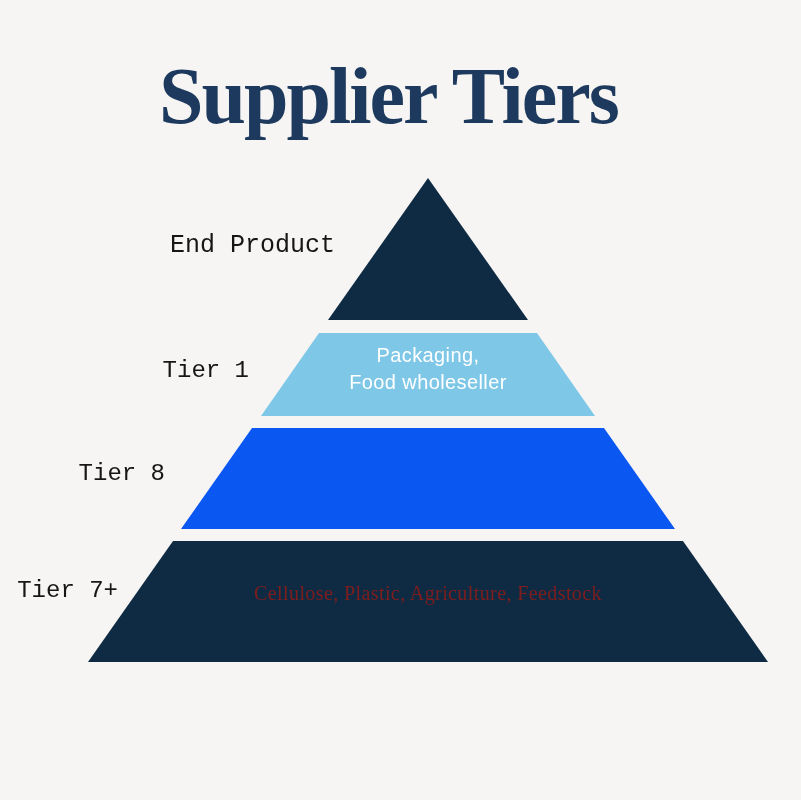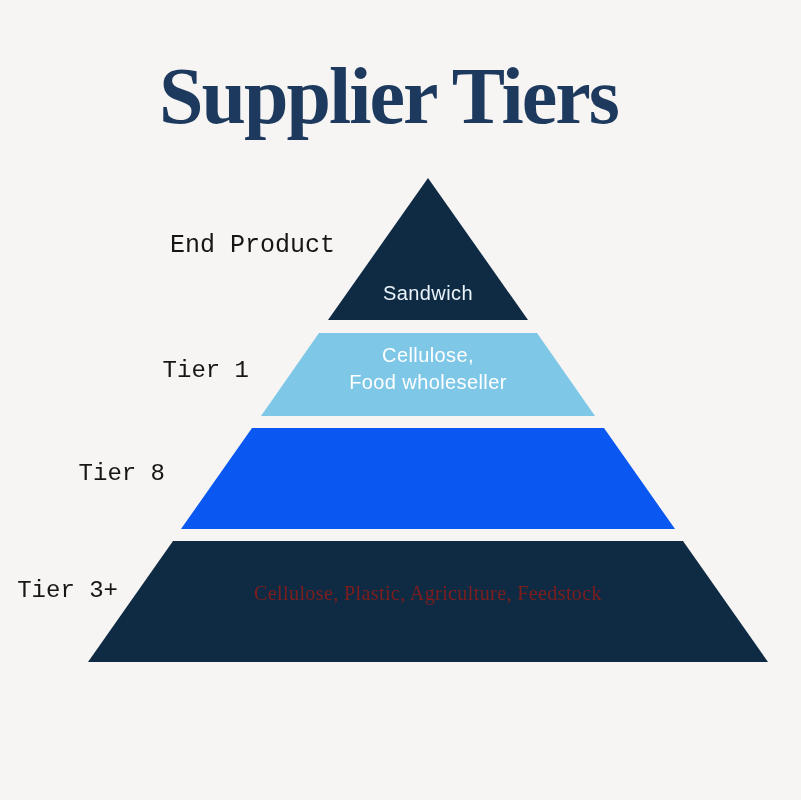--- a/index.html
+++ b/index.html
@@ -67,28 +67,25 @@
   <svg class="pyramid-svg" width="801" height="800" viewBox="0 0 801 800">
     <polygon points="428,178 528,320 328,320" fill="#0f2b44"></polygon>
     <polygon points="319,333 537,333 595,416 261,416" fill="#7ec7e7"></polygon>
     <polygon points="252,428 604,428 675,529 181,529" fill="#0b57f2"></polygon>
     <polygon points="173,541 683,541 768,662 88,662" fill="#0f2b44"></polygon>
   </svg>
 
   <div class="side-label" style="top:231px; right:466px; font-size:25px;">End Product</div>
   <div class="side-label" style="top:356px; right:552px;">Tier 1</div>
   <div class="side-label" style="top:459px; right:636px;">Tier 8</div>
-  <div class="side-label" style="top:576px; right:683px;">Tier 3+</div>
+  <div class="side-label" style="top:576px; right:683px;">Tier 7+</div>
 
-  <div class="level-text" style="top: 280px; color: rgb(233, 243, 250);">
-    <div class="line">Sandwich</div>
-  </div>
 
   <div class="level-text" style="top: 342px; color: rgb(255, 255, 255);">
-    <div class="line">Cellulose,</div>
+    <div class="line">Packaging,</div>
     <div class="line">Food wholeseller</div>
   </div>
 
 
   <div class="level-text" style="top: 580px; color: #7f1d1d; font-family: Liberation Serif, serif;">
     <div class="line">Cellulose, Plastic, Agriculture, Feedstock</div>
   </div>
 
 
 </div>

